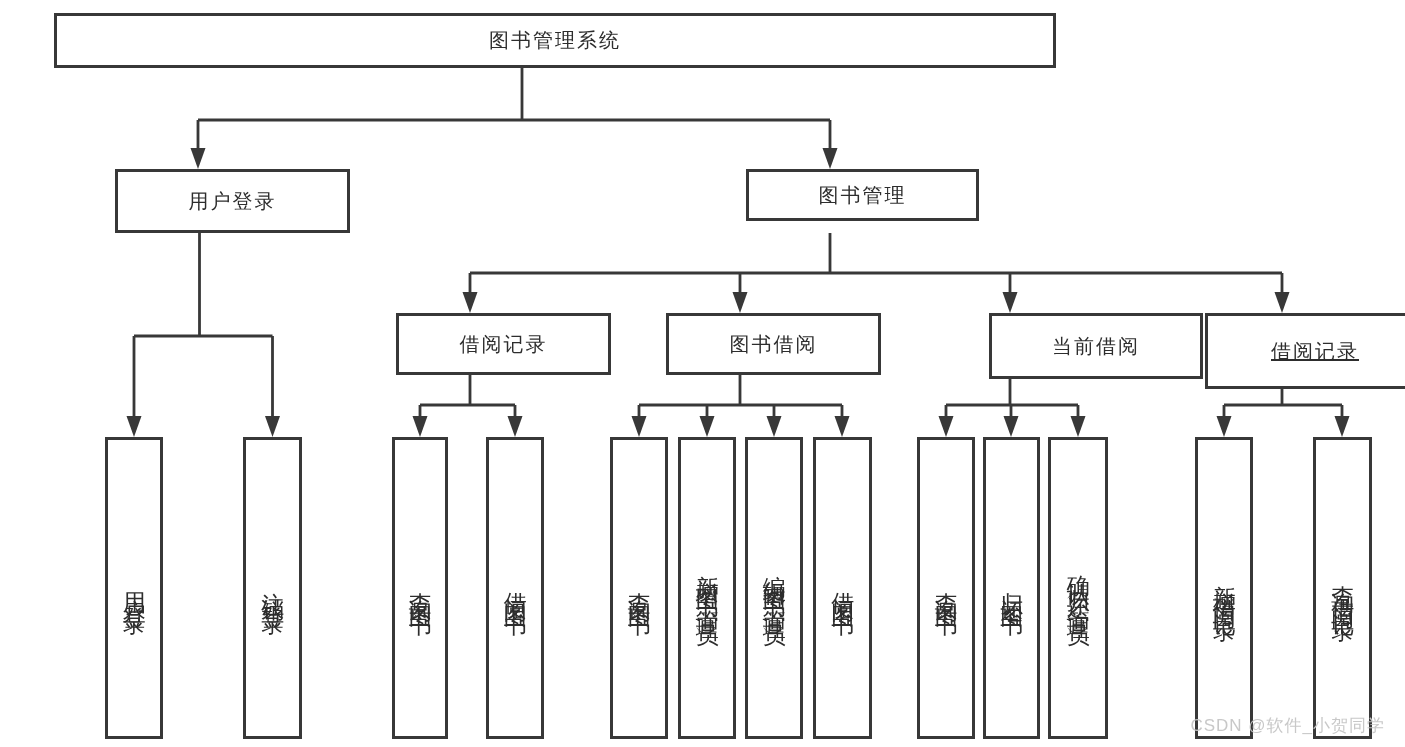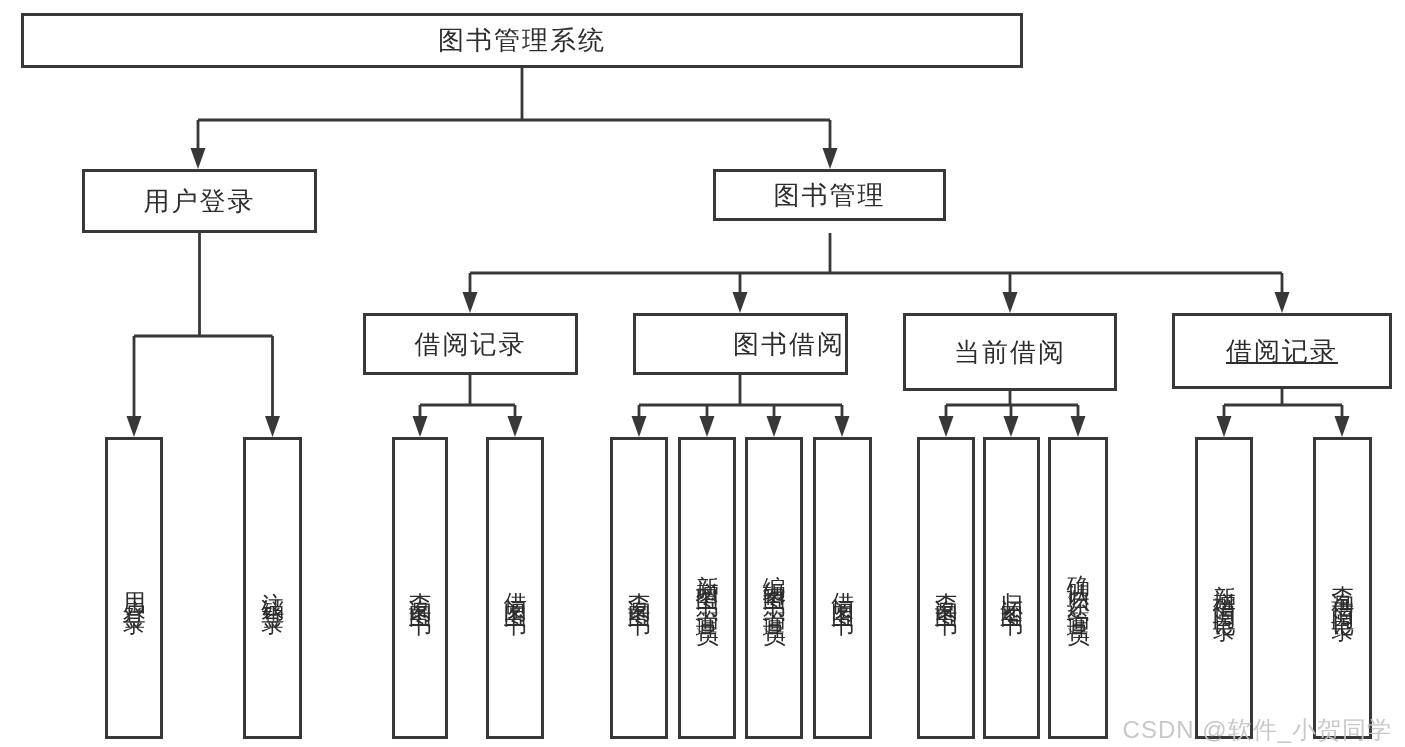--- a/index.html
+++ b/index.html
@@ -20,34 +20,34 @@
   .node {
     position: absolute;
     box-sizing: border-box;
     background: #ffffff;
     border: 3px solid #383838;
     display: flex;
     align-items: center;
     justify-content: center;
     z-index: 1;
   }
-  .h-node { font-size: 26px; letter-spacing: 2px; white-space: nowrap; }
+  .h-node { font-size: 20px; letter-spacing: 2px; white-space: nowrap; margin-left: 33px; }
   .v-node .vtext {
     writing-mode: vertical-rl;
     text-orientation: mixed;
     font-size: 23px;
     letter-spacing: 7px;
     line-height: 1.1;
     white-space: nowrap;
   }
   .watermark {
     position: absolute;
-    right: 13px;
+    right: 20px;
     top: 714px;
-    font-size: 24px;
+    font-size: 17px;
     letter-spacing: 1px;
     color: rgba(197,197,197,0.95);
     z-index: 3;
     white-space: nowrap;
   }
 </style>
 </head>
 <body>
 
 <div class="canvas">
@@ -99,24 +99,24 @@
   <div class="node h-node" style="left:82px; top:169px; width:235px; height:64px;">
     <span>用户登录</span>
   </div>
   <div class="node h-node" style="left:713px; top:169px; width:233px; height:52px;">
     <span>图书管理</span>
   </div>
 
   <div class="node h-node" style="left:363px; top:313px; width:215px; height:62px;">
     <span>借阅记录</span>
   </div>
-  <div class="node h-node" style="left:633px; top:313px; width:215px; height:62px;justify-content:flex-end;">
+  <div class="node h-node" style="left:633px; top:313px; width:215px; height:62px;">
     <span>图书借阅</span>
   </div>
-  <div class="node h-node" style="left:903px; top:313px; width:214px; height:78px;">
+  <div class="node h-node" style="left:956px; top:313px; width:214px; height:66px;">
     <span>当前借阅</span>
   </div>
   <div class="node h-node" style="left:1172px; top:313px; width:220px; height:76px;text-decoration:underline;">
     <span>借阅记录</span>
   </div>
 
   <div class="node v-node" style="left:105px; top:437px; width:58px; height:302px;">
     <span class="vtext">用户登录</span>
   </div>
   <div class="node v-node" style="left:243px; top:437px; width:59px; height:302px;">

